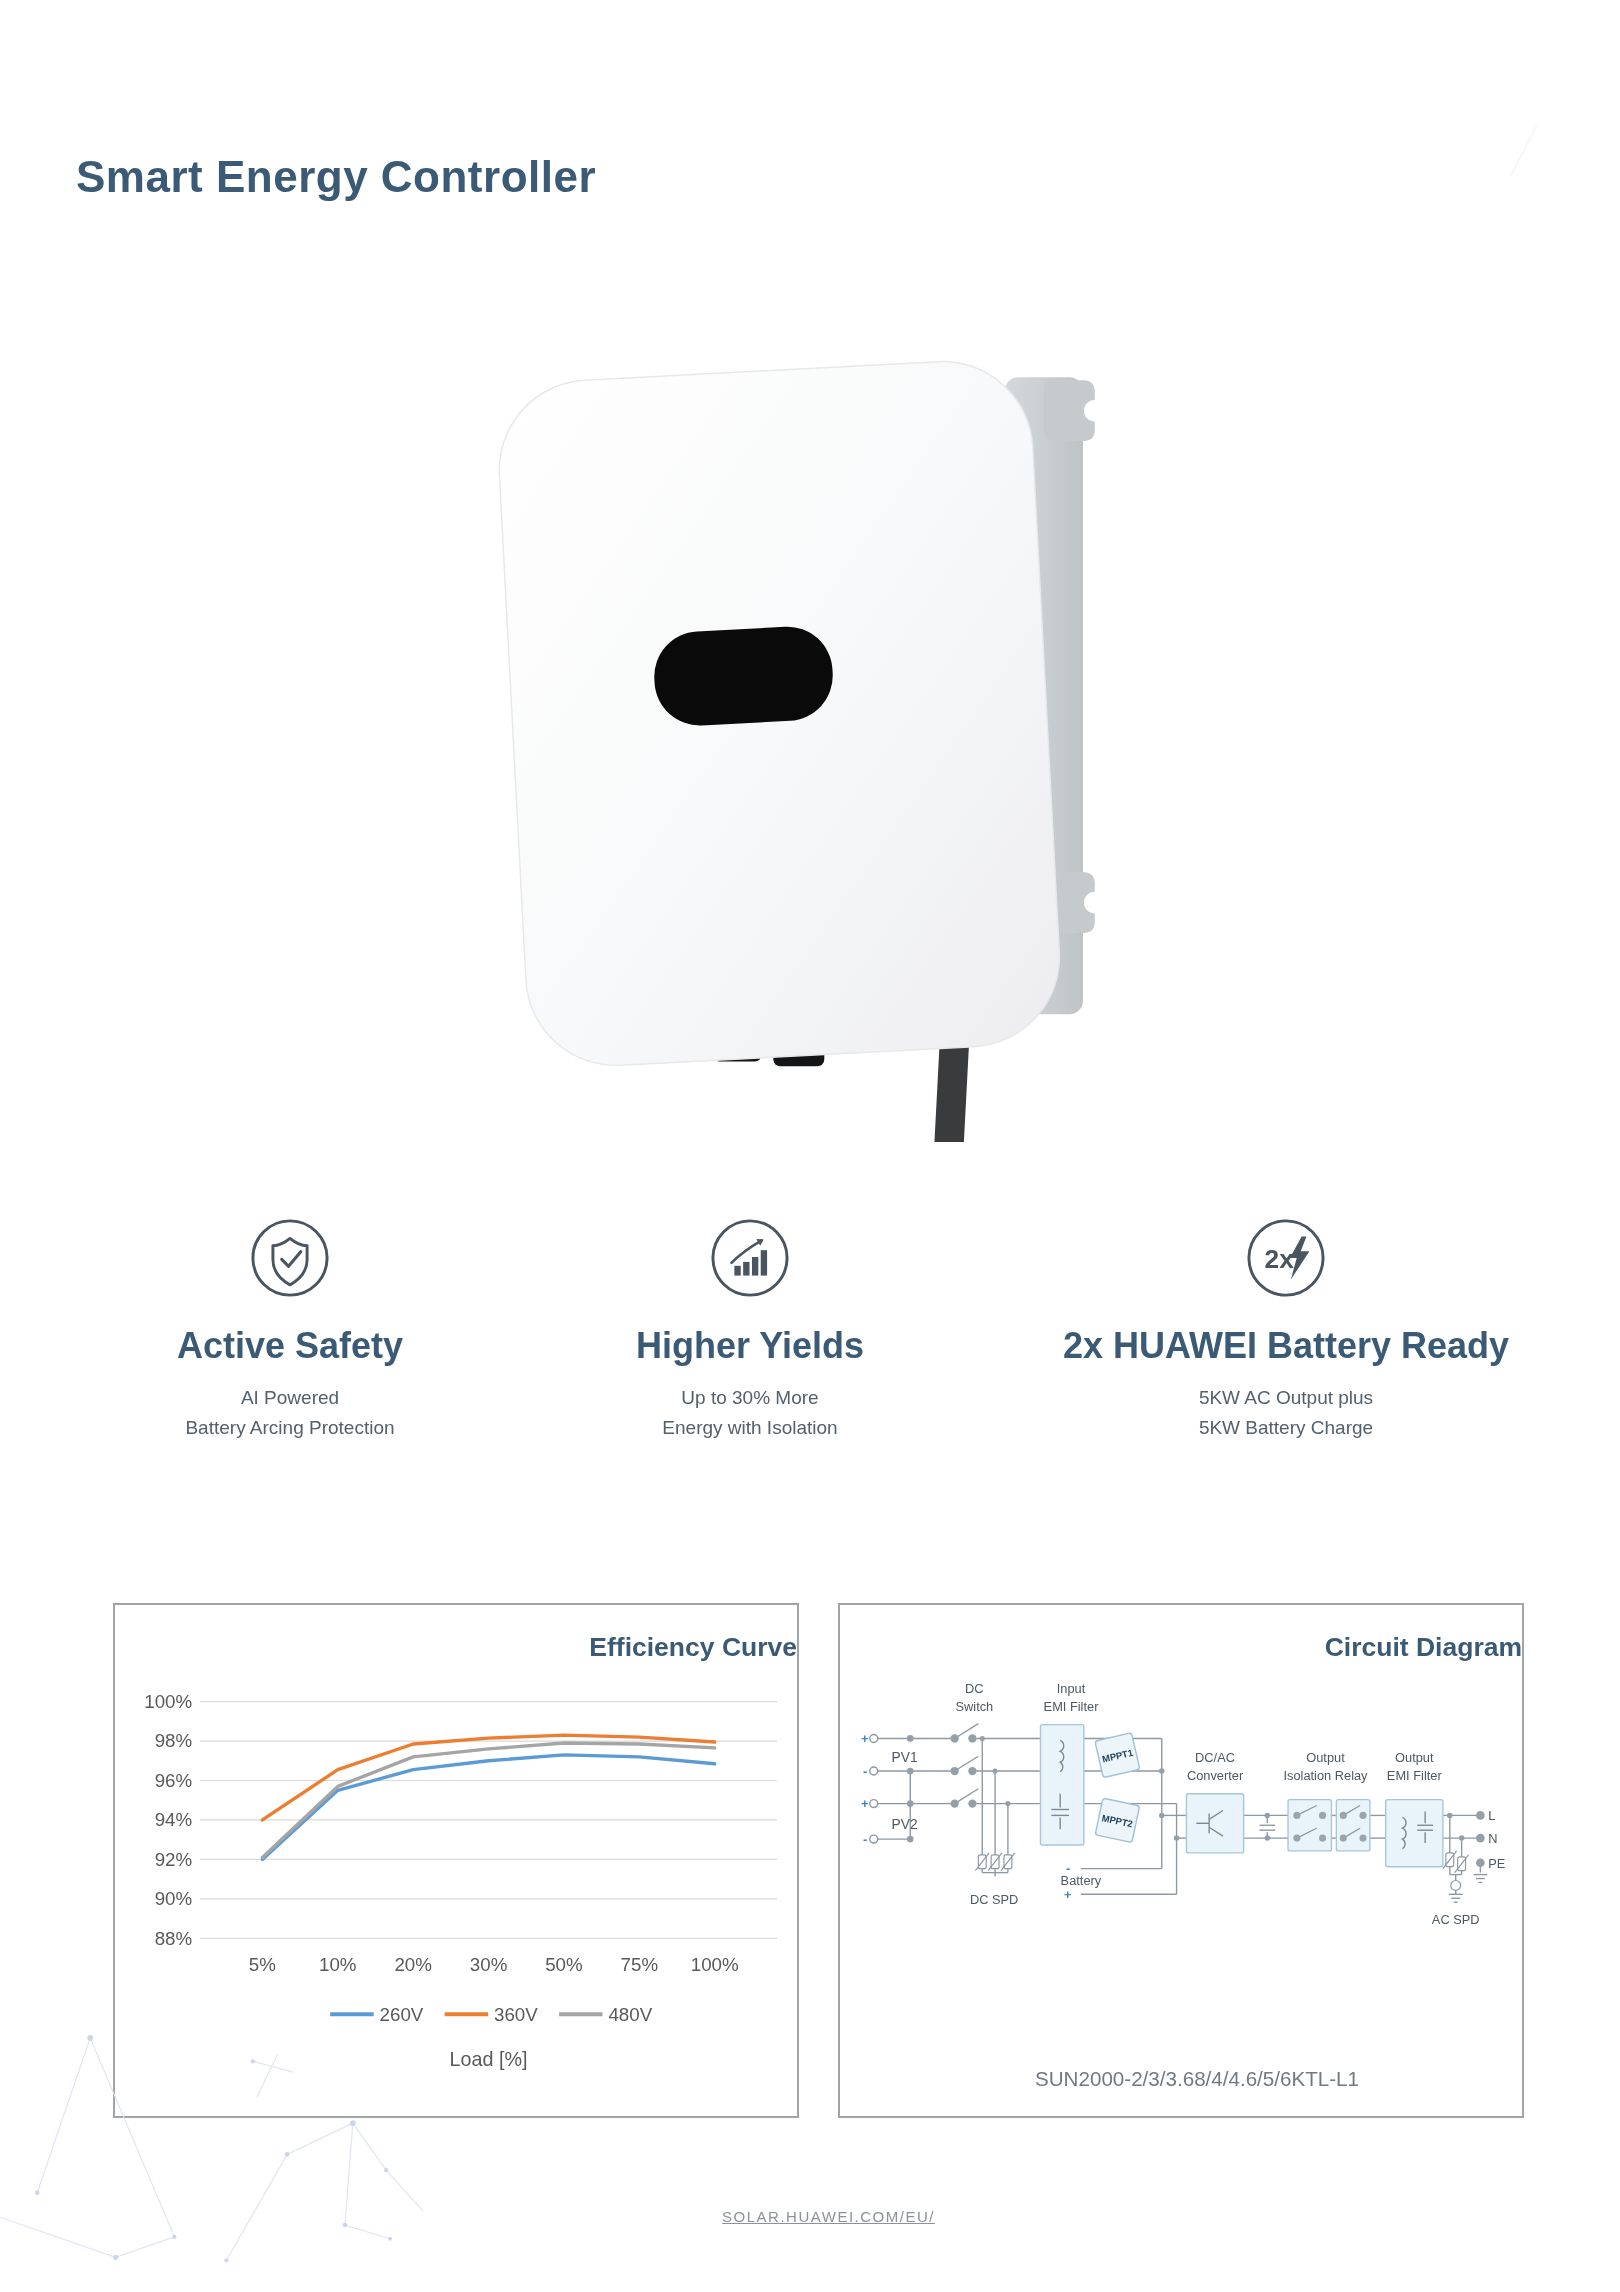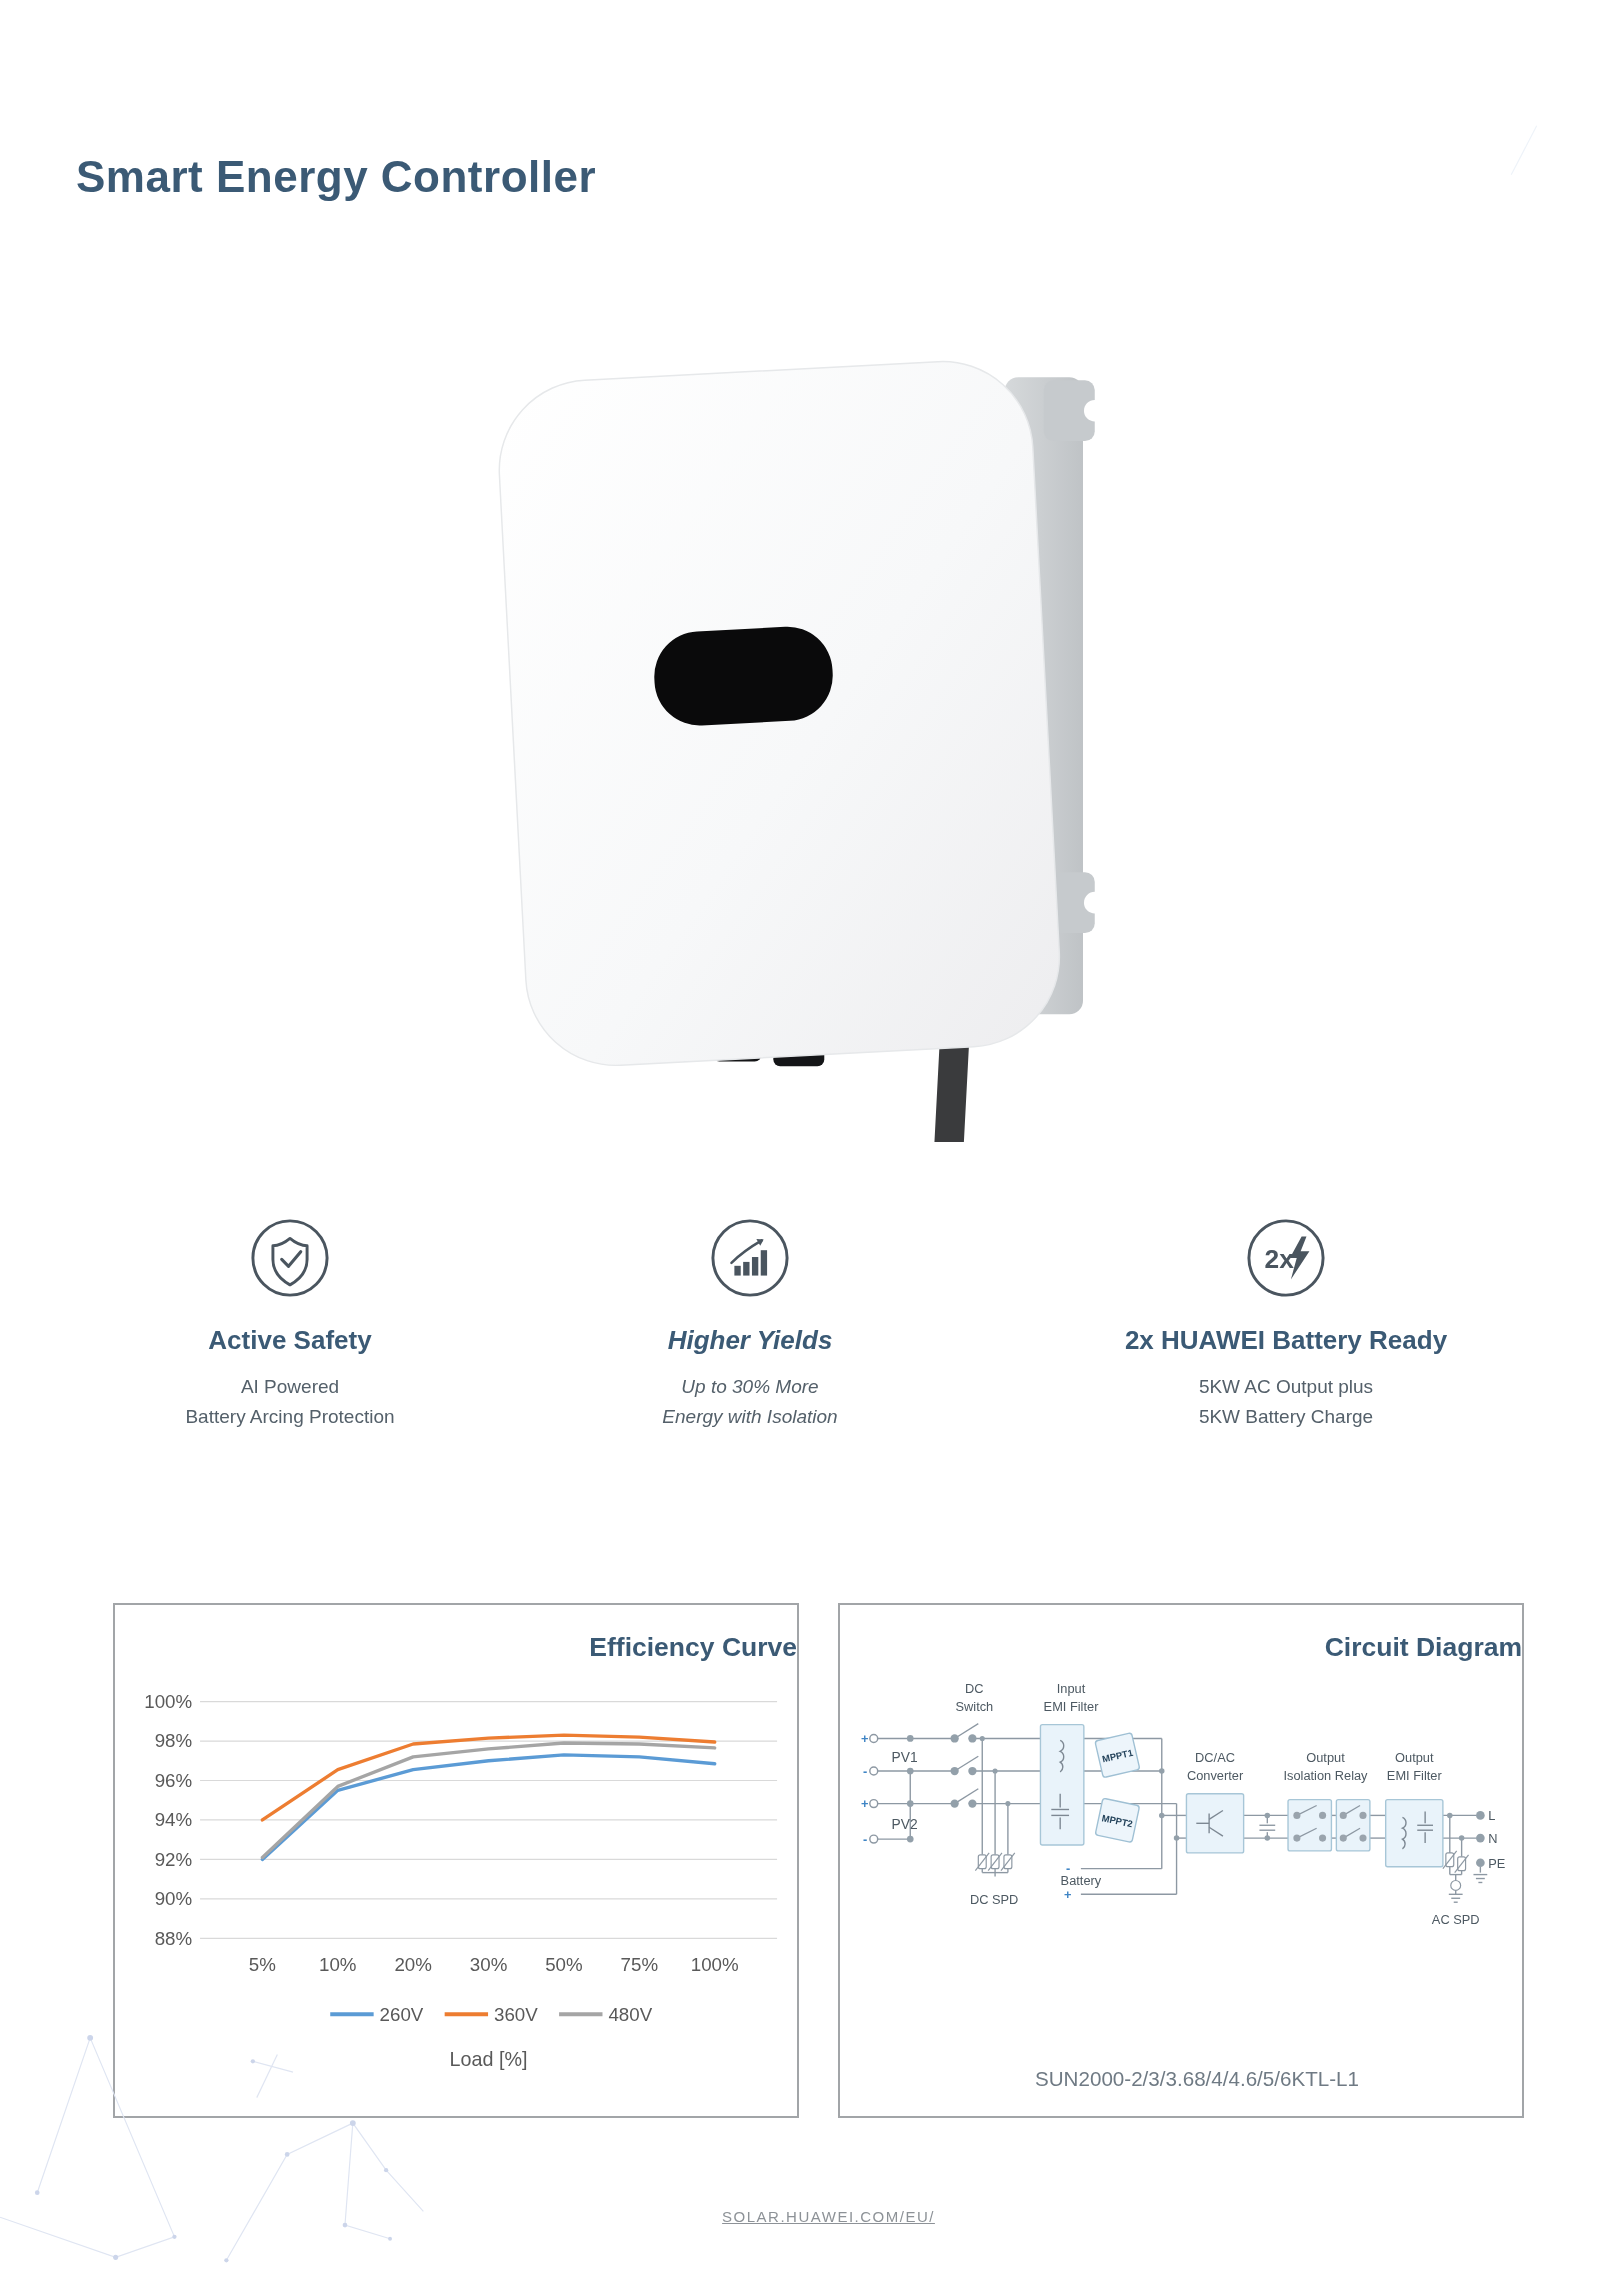--- a/index.html
+++ b/index.html
@@ -6,24 +6,24 @@
   .page{position:relative;width:1620px;height:2293px;background:#ffffff;overflow:hidden;
         font-family:"Liberation Sans",sans-serif;padding-left:37px;}
   
   .main-title{position:absolute;left:76px;top:123px;font-size:44px;font-weight:bold;
               color:#3b5a75;letter-spacing:0.5px;}
   
   .product{position:absolute;left:495px;top:333px;width:637px;height:809px;}
   
   .feature{position:absolute;top:1217px;text-align:center;}
   .feature .icon-wrap{display:block;margin:0 auto;}
-  .feature h3{margin:25.5px 0 13.7px 0;font-size:26px;font-weight:bold;color:#3b5a75;}
+  .feature h3{margin:25.5px 0 13.7px 0;font-size:36px;font-weight:bold;color:#3b5a75;}
   .feature p{margin:16px;font-size:19px;color:#54606a;line-height:1.62;}
   .f1{left:94px;width:392px;}
-  .f2{left:554px;width:392px;font-style:italic;}
+  .f2{left:554px;width:392px;}
   .f3{left:1051px;width:470px;}
   
   .panel{position:absolute;top:1603px;width:686px;height:515px;border:2px solid #a2a5a8;
          background:#ffffff;box-sizing:border-box;}
   .panel-left{left:113px;}
   .panel-right{left:838px;}
   .panel h2{margin:27.4px 0 3.9px 0;text-align:right;font-size:26.5px;font-weight:bold;color:#3b5a75;}
   .chart-svg{display:block;margin:2px auto 0 auto;width:651px;height:444px;}
   .circuit-svg{display:block;margin:11.8px auto 0 auto;width:651px;height:267px;}
   .model-label{position:absolute;bottom:25.5px;left:16px;width:100%;text-align:center;

